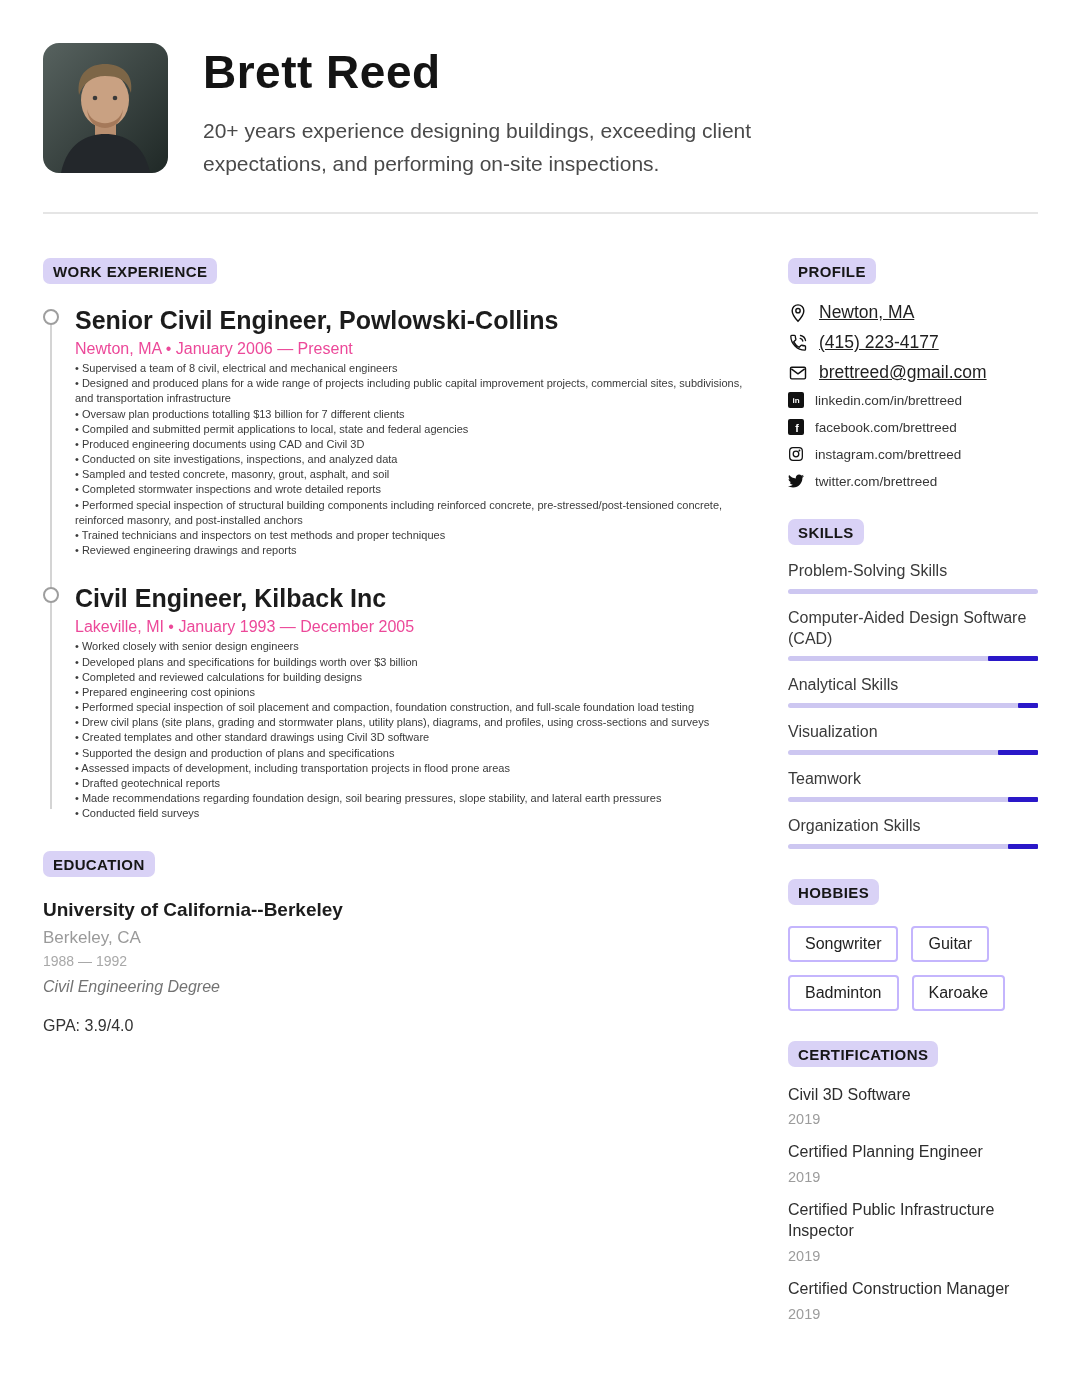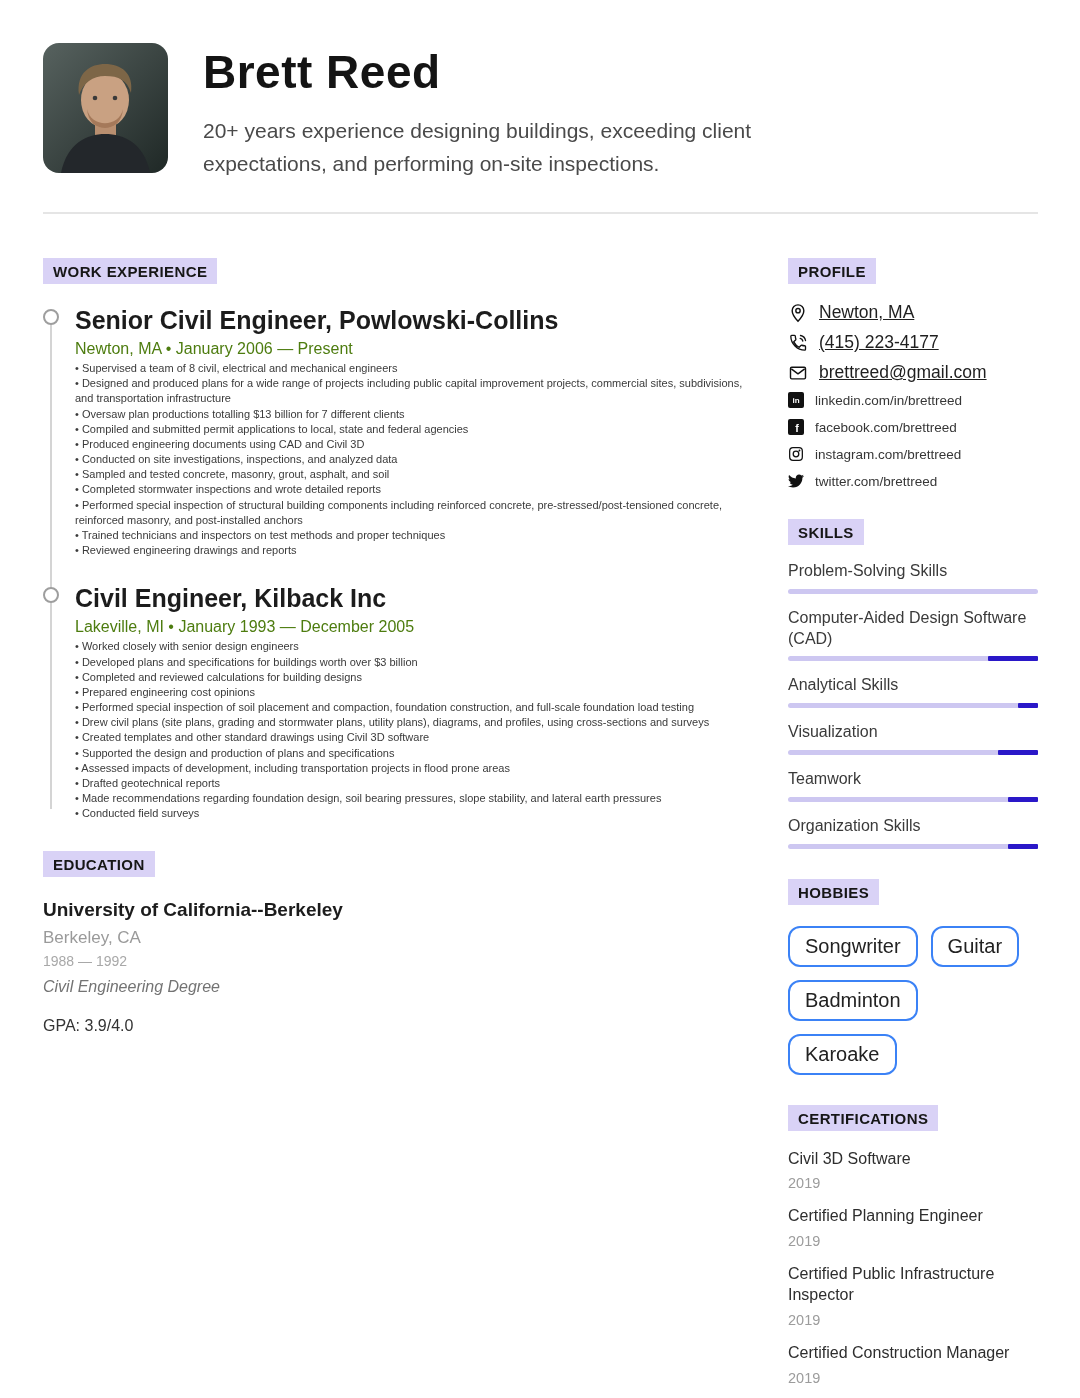--- a/index.html
+++ b/index.html
@@ -16,33 +16,33 @@
   .summary { font-size:21px; color:#4a4a4a; line-height:1.55; max-width:645px; }
 
   .divider { border:none; border-top:2px solid #e5e5e5; margin-top:32px; }
 
   
   .main { display:flex; gap:43px; margin-top:44px; }
   .col-left { width:702px; flex:none; }
   .col-right { width:250px; flex:none; }
 
   .pill { display:inline-block; background:#d9d2f6; color:#161616; font-weight:700;
-          font-size:15px; letter-spacing:.4px; padding:5px 10px 4px; border-radius:0; }
+          font-size:15px; letter-spacing:.4px; padding:5px 10px 4px; border-radius:7px; }
 
   .section { margin-bottom:30px; }
 
   
   .timeline { position:relative; margin-top:22px; padding-left:32px; }
   .timeline::before { content:""; position:absolute; left:7px; top:14px; bottom:12px; width:2px; background:#d4d4d4; }
   .job { position:relative; margin-bottom:26px; }
   .job:last-child { margin-bottom:0; }
   .job-marker { position:absolute; left:-32px; top:3px; width:16px; height:16px; border-radius:50%;
                 border:2px solid #9e9e9e; background:#fff; }
   .job-title { font-size:25px; font-weight:700; color:#1c1c1c; }
-  .job-meta { font-size:16px; color:#4d7c0f; margin-top:5px; }
+  .job-meta { font-size:16px; color:#ec4899; margin-top:5px; }
   .bullets { margin-top:3px; font-size:11px; color:#3a3a3a; line-height:1.38; }
   .bullets .bullet::before { content:"• "; }
 
   
   .edu { margin-top:22px; }
   .edu-school { font-size:19px; font-weight:700; color:#1c1c1c; }
   .edu-loc { font-size:17px; color:#9a9a9a; margin-top:7px; }
   .edu-dates { font-size:14px; color:#a8a8a8; margin-top:5px; }
   .edu-degree { font-size:16px; color:#737373; margin-top:9px;font-style:italic; }
   .edu-gpa { font-size:16px; color:#333; margin-top:21px; }
@@ -59,21 +59,21 @@
 
   
   .skills-list { margin-top:16px; }
   .skill { margin-bottom:14px; }
   .skill-label { font-size:16px; color:#3a3a3a; line-height:1.3; margin-bottom:7px; }
   .skill-bar { position:relative; height:5px; background:#cdc7f1; border-radius:3px; }
   .skill-accent { position:absolute; top:0; height:100%; background:#2a18c8; border-radius:1px; }
 
   
   .tags { display:flex; flex-wrap:wrap; gap:13px; margin-top:21px; max-width:240px; }
-  .tag { border:2px solid #3b82f6; border-radius:12px; padding:7px 15px; font-size:20px; color:#222; background:#fff; }
+  .tag { border:2px solid #c4b5fd; border-radius:4px; padding:7px 15px; font-size:16px; color:#222; background:#fff; }
 
   
   .certs { margin-top:18px; }
   .cert { margin-bottom:15px; }
   .cert-name { font-size:16px; color:#2e2e2e; line-height:1.3; }
   .cert-year { font-size:14.5px; color:#9c9c9c; margin-top:6px; }
 </style>
 </head>
 <body>
 

